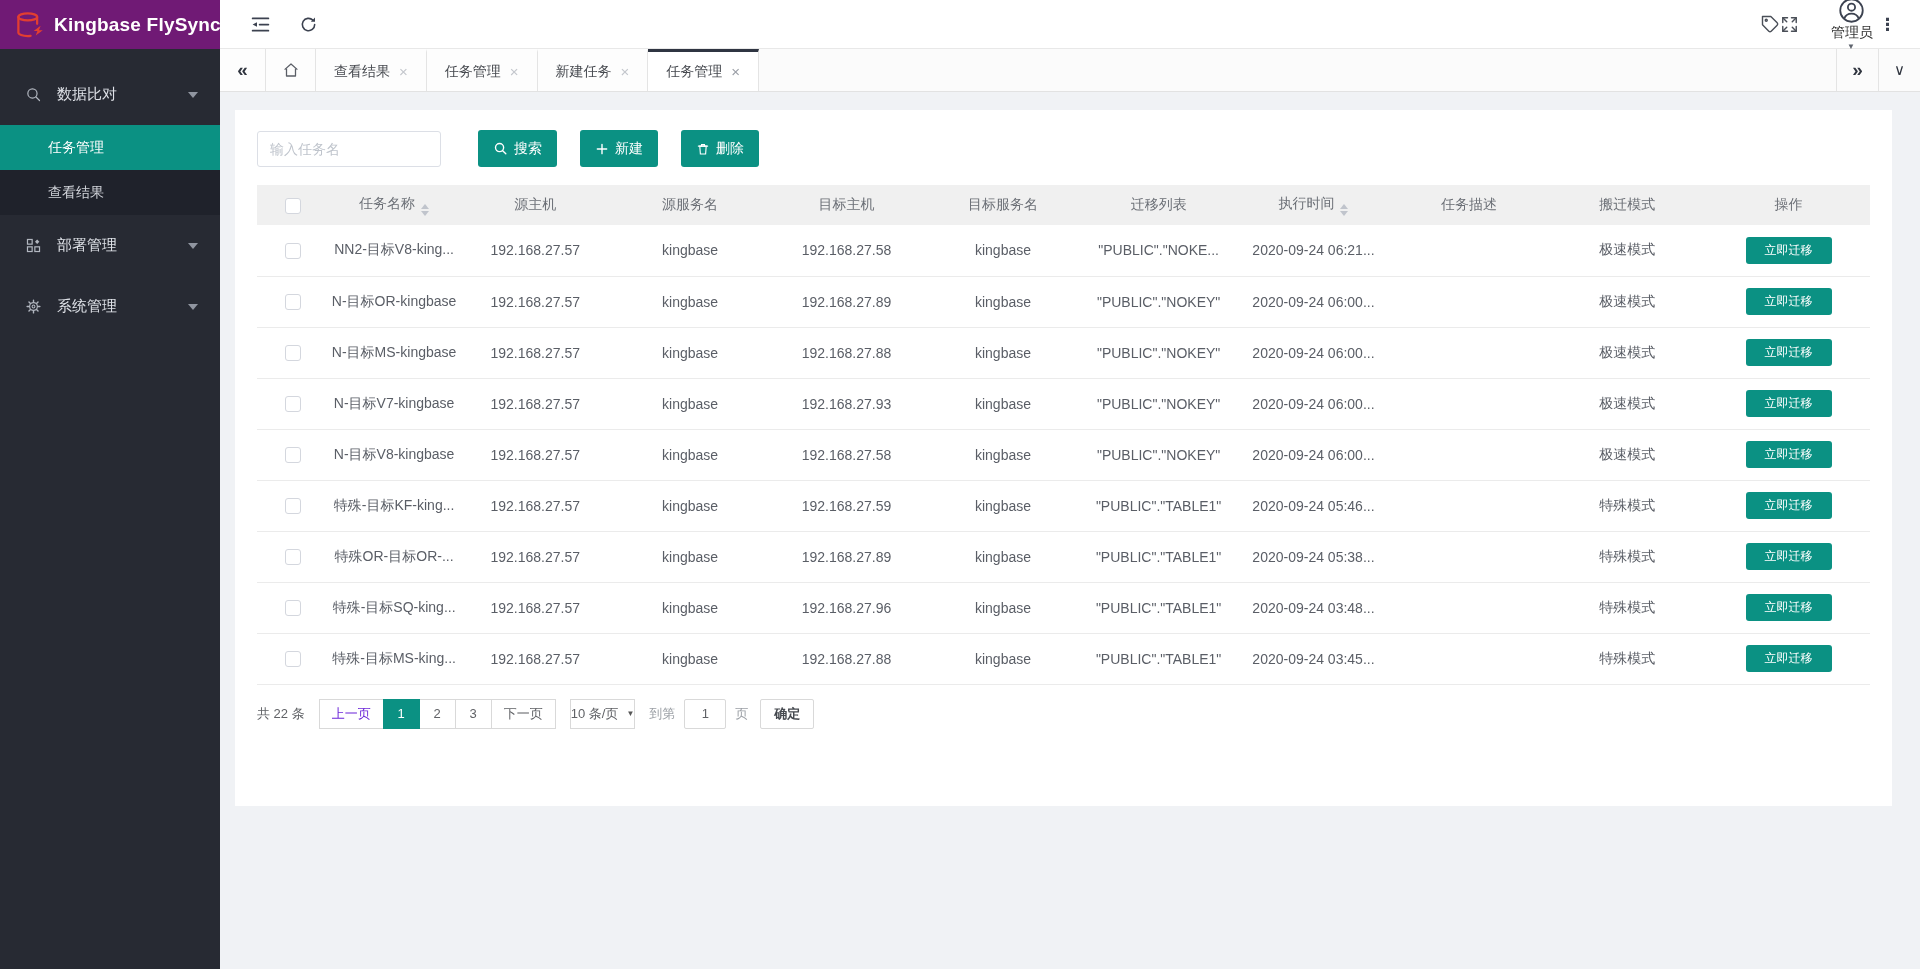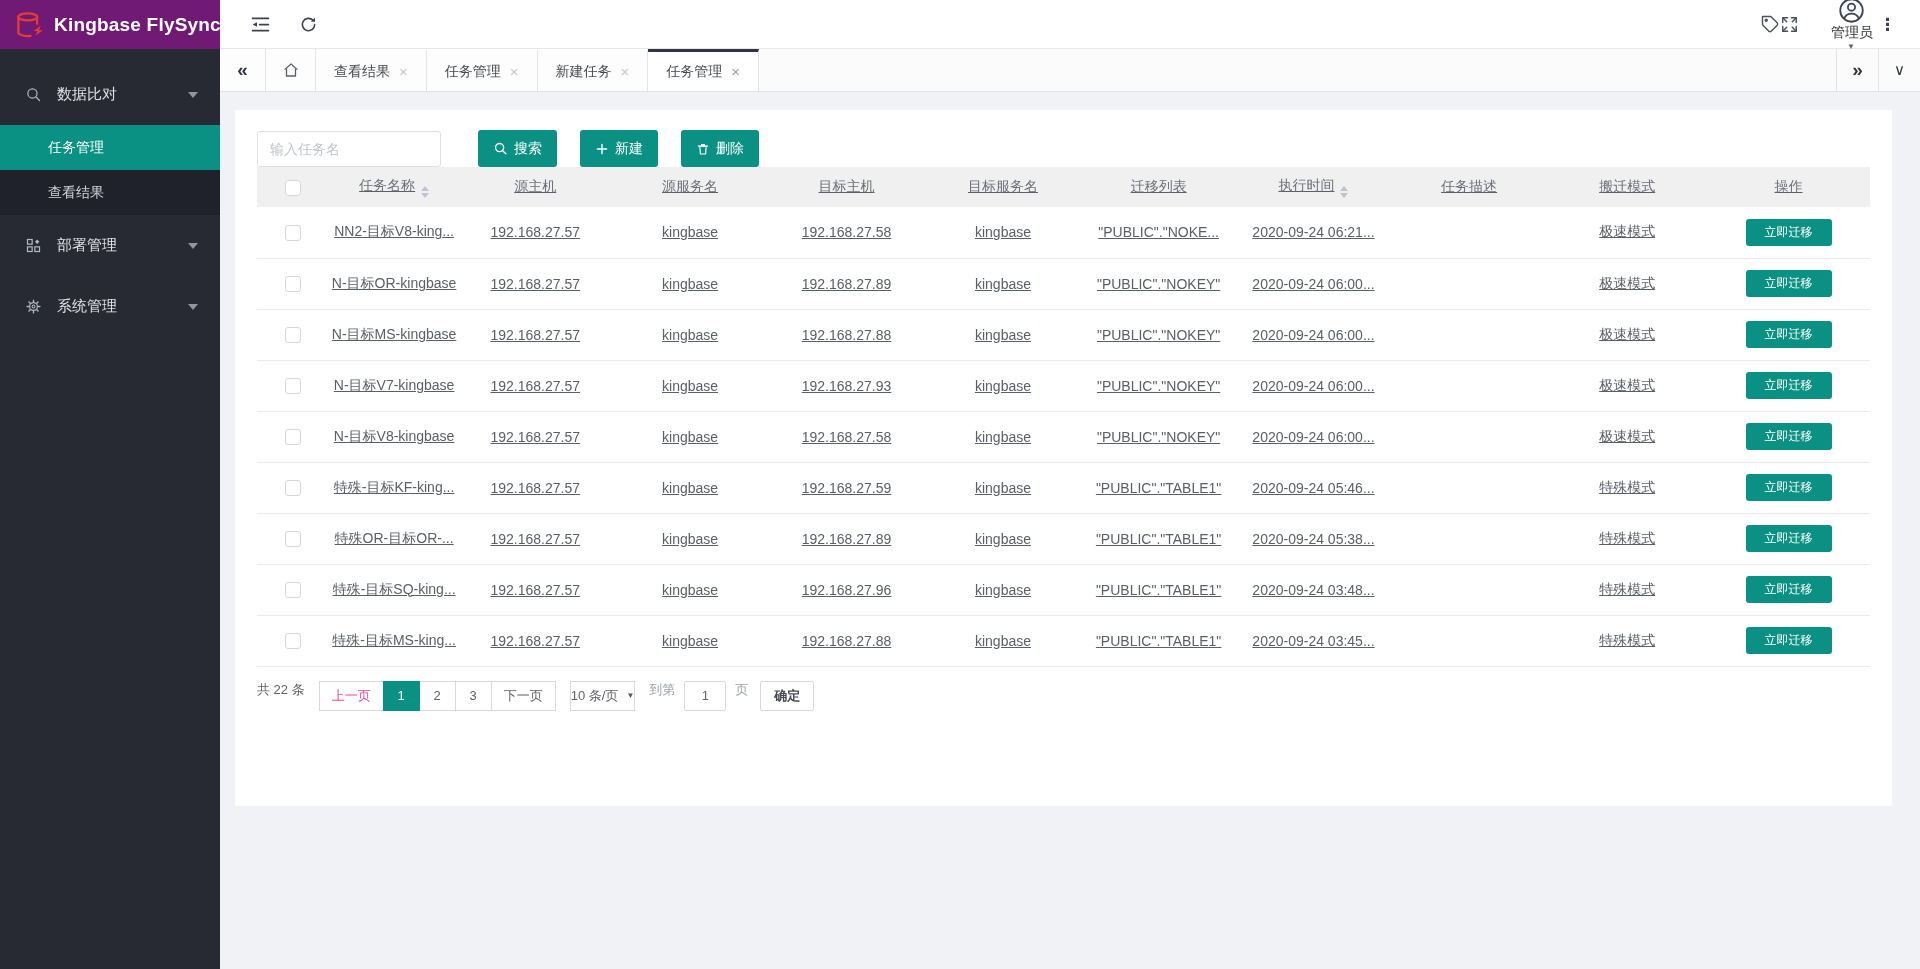--- a/index.html
+++ b/index.html
@@ -54,38 +54,38 @@
 
   .toolbar { display:flex; align-items:center; }
   .search-input { width:184px; height:36px; border:1px solid #dcdfe6; border-radius:3px; padding:0 12px; font-size:14px; color:#333; outline:none; font-family:inherit; }
   .search-input::placeholder { color:#bfc4cc; }
   .tbtn { height:37px; border:none; border-radius:3px; background:#0b9183; color:#fff; font-size:14px; display:inline-flex; align-items:center; padding:0 15px; cursor:pointer; font-family:inherit; }
   .tbtn svg { margin-right:6px; }
   .tbtn.search { margin-left:37px; }
   .tbtn.create, .tbtn.delete { margin-left:23px; }
 
   
-  table.grid { width:100%; border-collapse:collapse; table-layout:fixed; margin-top:0; font-size:14px;text-decoration:underline; }
+  table.grid { width:100%; border-collapse:collapse; table-layout:fixed; margin-top:18px; font-size:14px; }
   .grid th { height:40px; background:#f0f0f0; font-weight:normal; color:#6b6f76; text-align:center; }
   .grid td { height:51px; border-bottom:1px solid #ebebeb; text-align:center; color:#5a5e66; overflow:hidden; white-space:nowrap; text-overflow:ellipsis; }
   .cb { display:inline-block; width:16px; height:16px; border:1px solid #d4d7de; border-radius:3px; background:#fff; vertical-align:middle; cursor:pointer; }
   .sort { display:inline-flex; flex-direction:column; margin-left:6px; vertical-align:-1px; }
   .sort i { display:block; width:0; height:0; border-left:4px solid transparent; border-right:4px solid transparent; }
   .sort .u { border-bottom:5px solid #c0c4cc; margin-bottom:2px; }
   .sort .d { border-top:5px solid #c0c4cc; }
   .migrate-btn { display:inline-block; background:#0b9183; color:#fff; font-size:12px; padding:5px 19px; border-radius:3px; cursor:pointer; }
 
   
-  .pager { display:flex; margin-top:14px; font-size:13px; color:#606266; }
+  .pager { display:flex; align-items:center; margin-top:14px; font-size:13px; color:#606266; }
   .pg-total { margin-right:14px; }
   .pg-group { display:flex; }
   .pg-btn { min-width:36px; height:30px; border:1px solid #d9d9d9; background:#fff; display:inline-flex; align-items:center; justify-content:center; padding:0 12px; margin-left:-1px; font-size:13px; color:#606266; cursor:pointer; font-family:inherit; }
   .pg-group .pg-btn:first-child { margin-left:0; }
   .pg-btn.num { padding:0; width:37px; }
-  .pg-btn.disabled { color:#ec4899; cursor:default; }
+  .pg-btn.disabled { color:#6d28d9; cursor:default; }
   .pg-btn.active { background:#0b9183; border-color:#0b9183; color:#fff; position:relative; z-index:1; }
   .pg-size { margin-left:14px; height:30px; border:1px solid #d9d9d9; background:#fff; display:inline-flex; align-items:center; padding:0 0; cursor:pointer; }
   .pg-size .caret-sm { margin-left:8px; color:#555; }
   .pg-goto-label { margin-left:14px; color:#9ca0a6; }
   .pg-goto-input { width:42px; height:30px; border:1px solid #d9d9d9; border-radius:2px; margin:0 9px; text-align:center; font-size:13px; color:#606266; outline:none; font-family:inherit; }
   .pg-unit { color:#9ca0a6; }
   .pg-confirm { margin-left:12px; height:30px; border:1px solid #d9d9d9; background:#fff; padding:0 13px; font-size:13px; font-weight:bold; color:#45494f; cursor:pointer; border-radius:2px; font-family:inherit; }
 
   svg { display:block; }
 </style>

